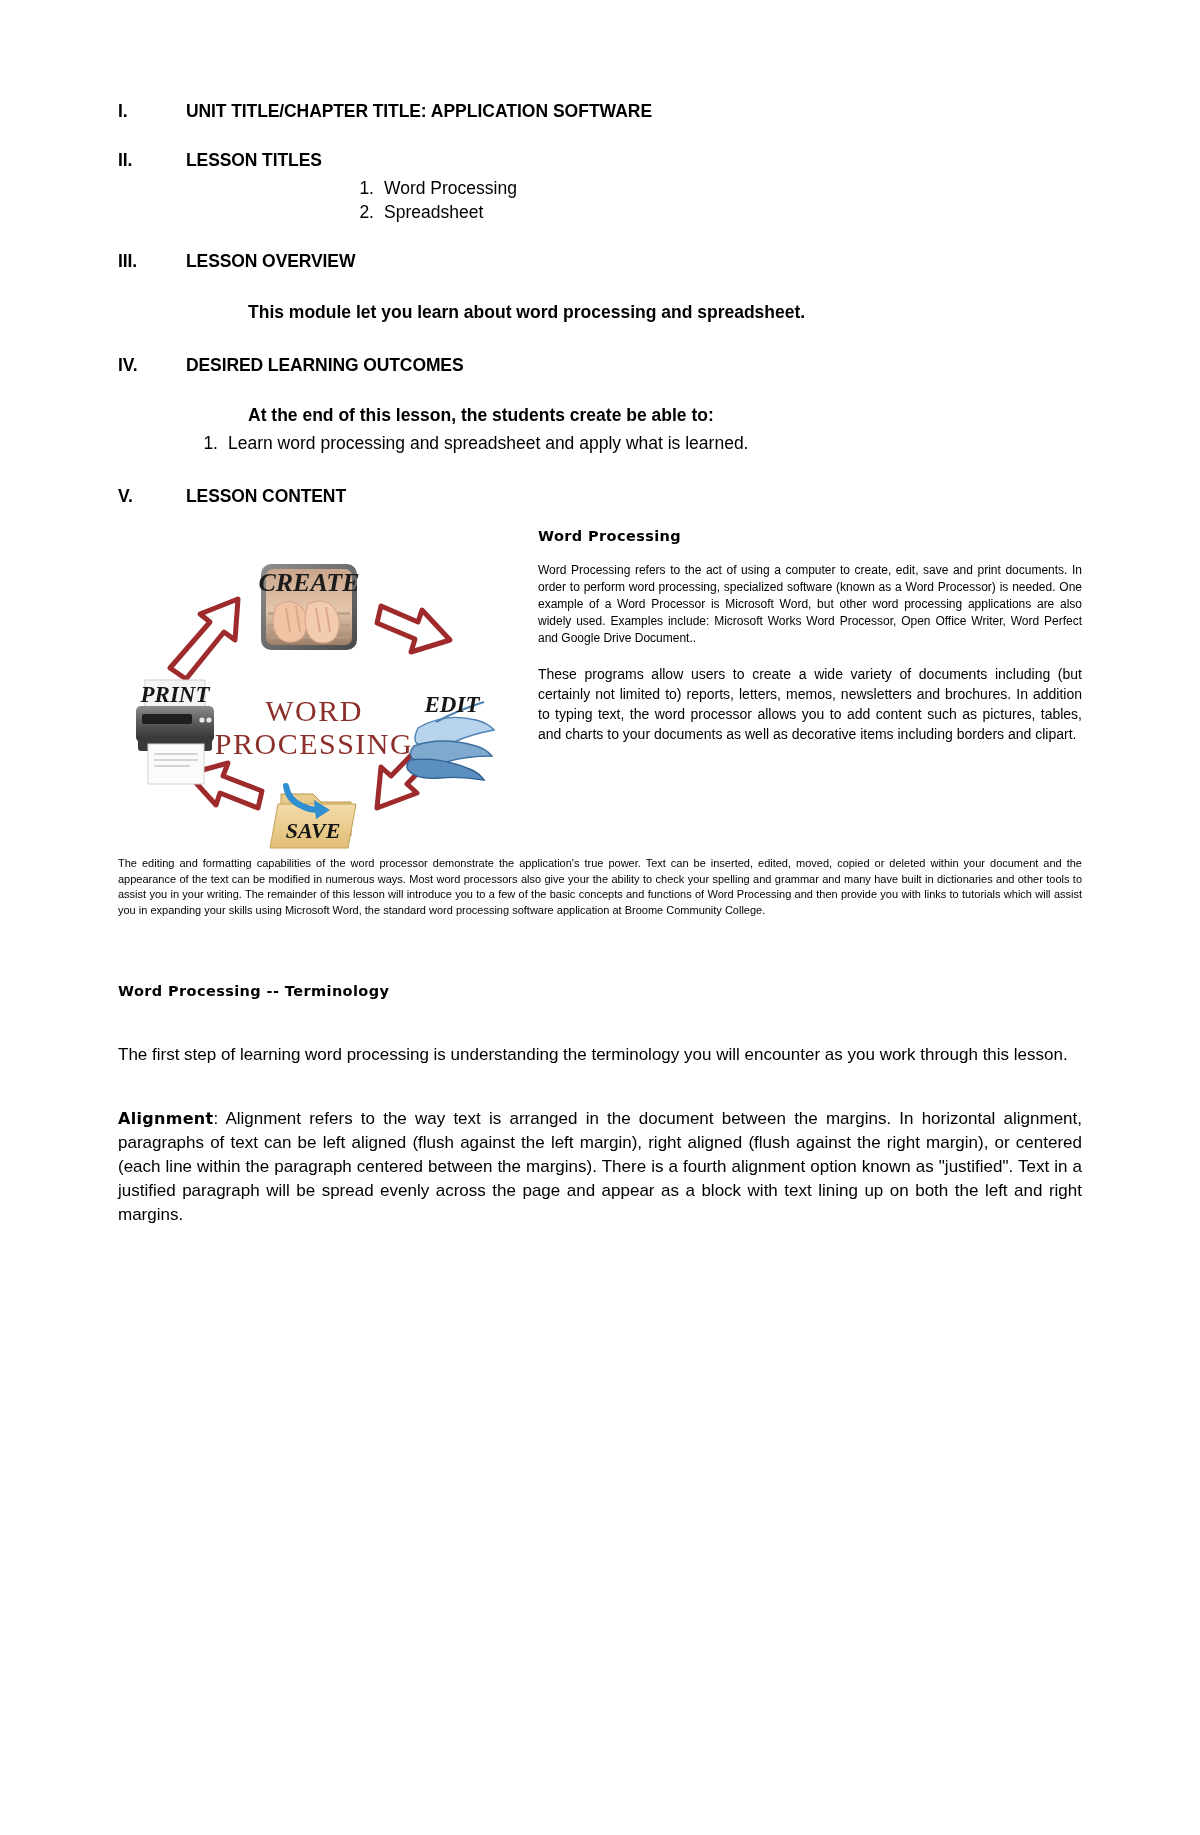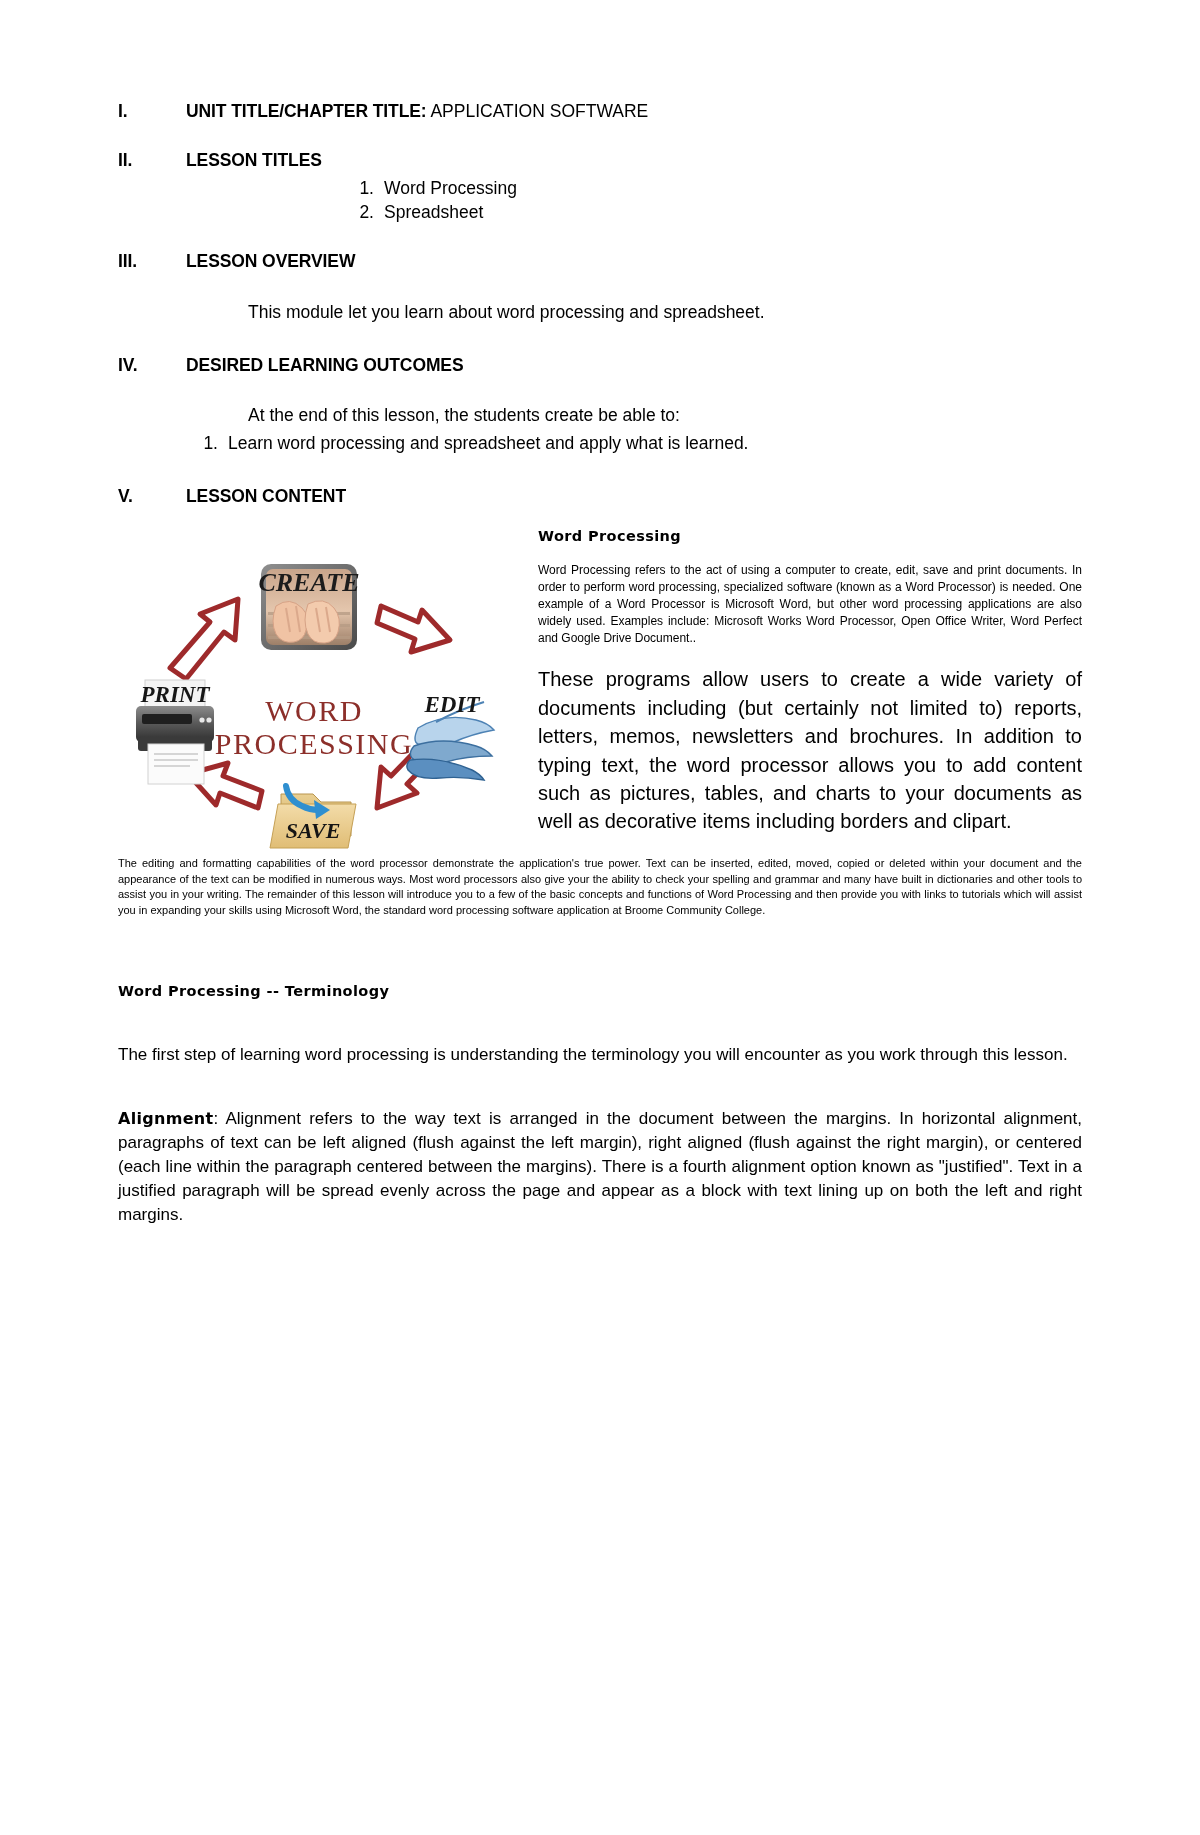--- a/index.html
+++ b/index.html
@@ -40,21 +40,21 @@
   .outline-body {
     flex: 1 1 auto;
     font-size: 17.5px;
     line-height: 1.32;
   }
   .outline-head {
     font-weight: bold;
     letter-spacing: -0.1px;
   }
   .outline-plain {
-    font-weight: normal;
+    font-weight: bold;
     letter-spacing: 0;
     text-align: right;
   }
   .spacer-26 { height: 26px; }
   .spacer-30 { height: 30px; }
 
   
   ol.sublist {
     margin: 4px 0 0 0;
     padding: 0 0 0 0;
@@ -76,20 +76,21 @@
     margin-left: 168px;
   }
   ol.sublist.shallow {
     margin-left: 12px;
   }
 
   .indent-para {
     font-size: 17.5px;
     line-height: 1.38;
     margin-left: 62px;
+    font-weight: bold;
   }
 
   
   .content-wrap {
     position: relative;
     margin-top: 20px;
   }
   .figure {
     float: left;
     width: 400px;
@@ -111,21 +112,21 @@
     margin: 0 0 18px 0;
   }
   .rcol p {
     margin: 0 0 18px 0;
     font-size: 12px;
     line-height: 1.42;
     text-align: justify;
   }
   .flow-para {
     margin: 0 0 18px 0;
-    font-size: 20px;
+    font-size: 14px;
     line-height: 1.42;
     text-align: justify;
     clear: none;
   }
   .full-para {
     clear: both;
     margin: 0 0 20px 0;
     font-size: 11px;
     line-height: 1.42;
     text-align: justify;

